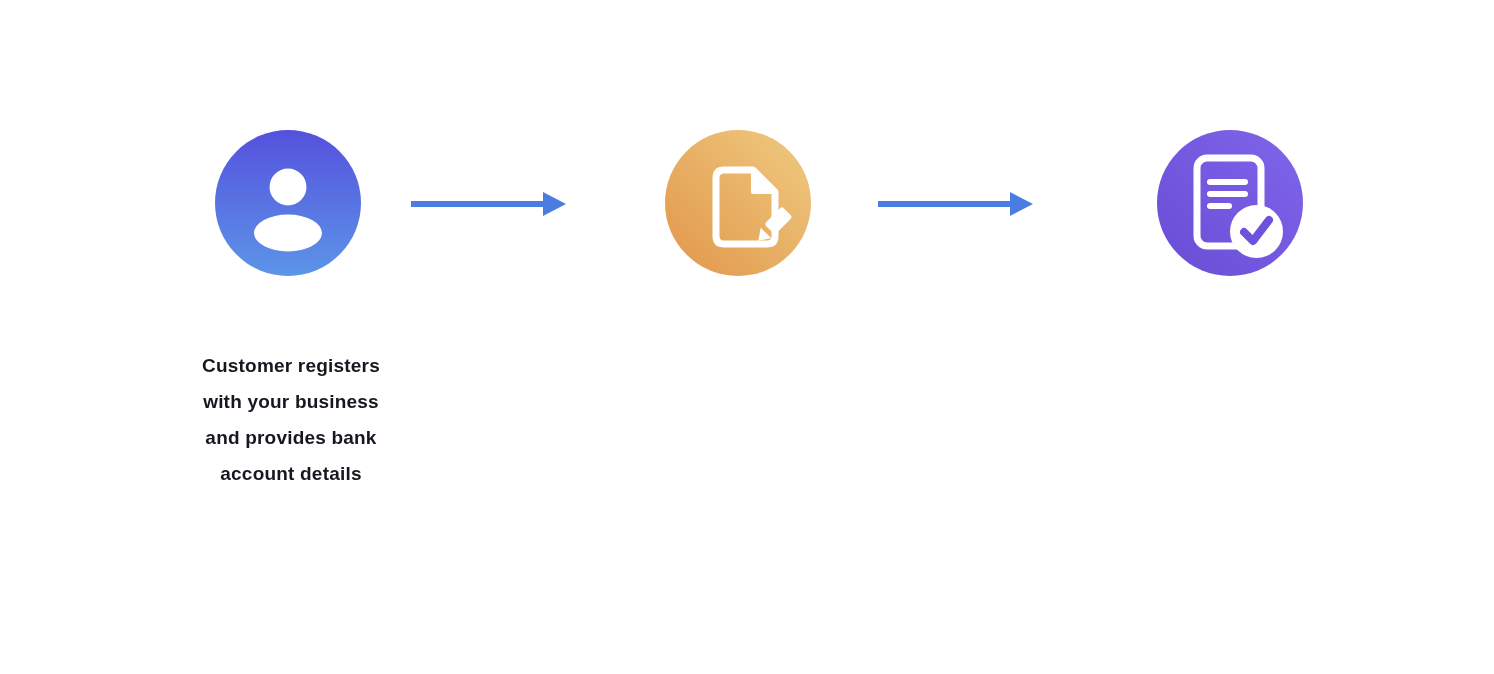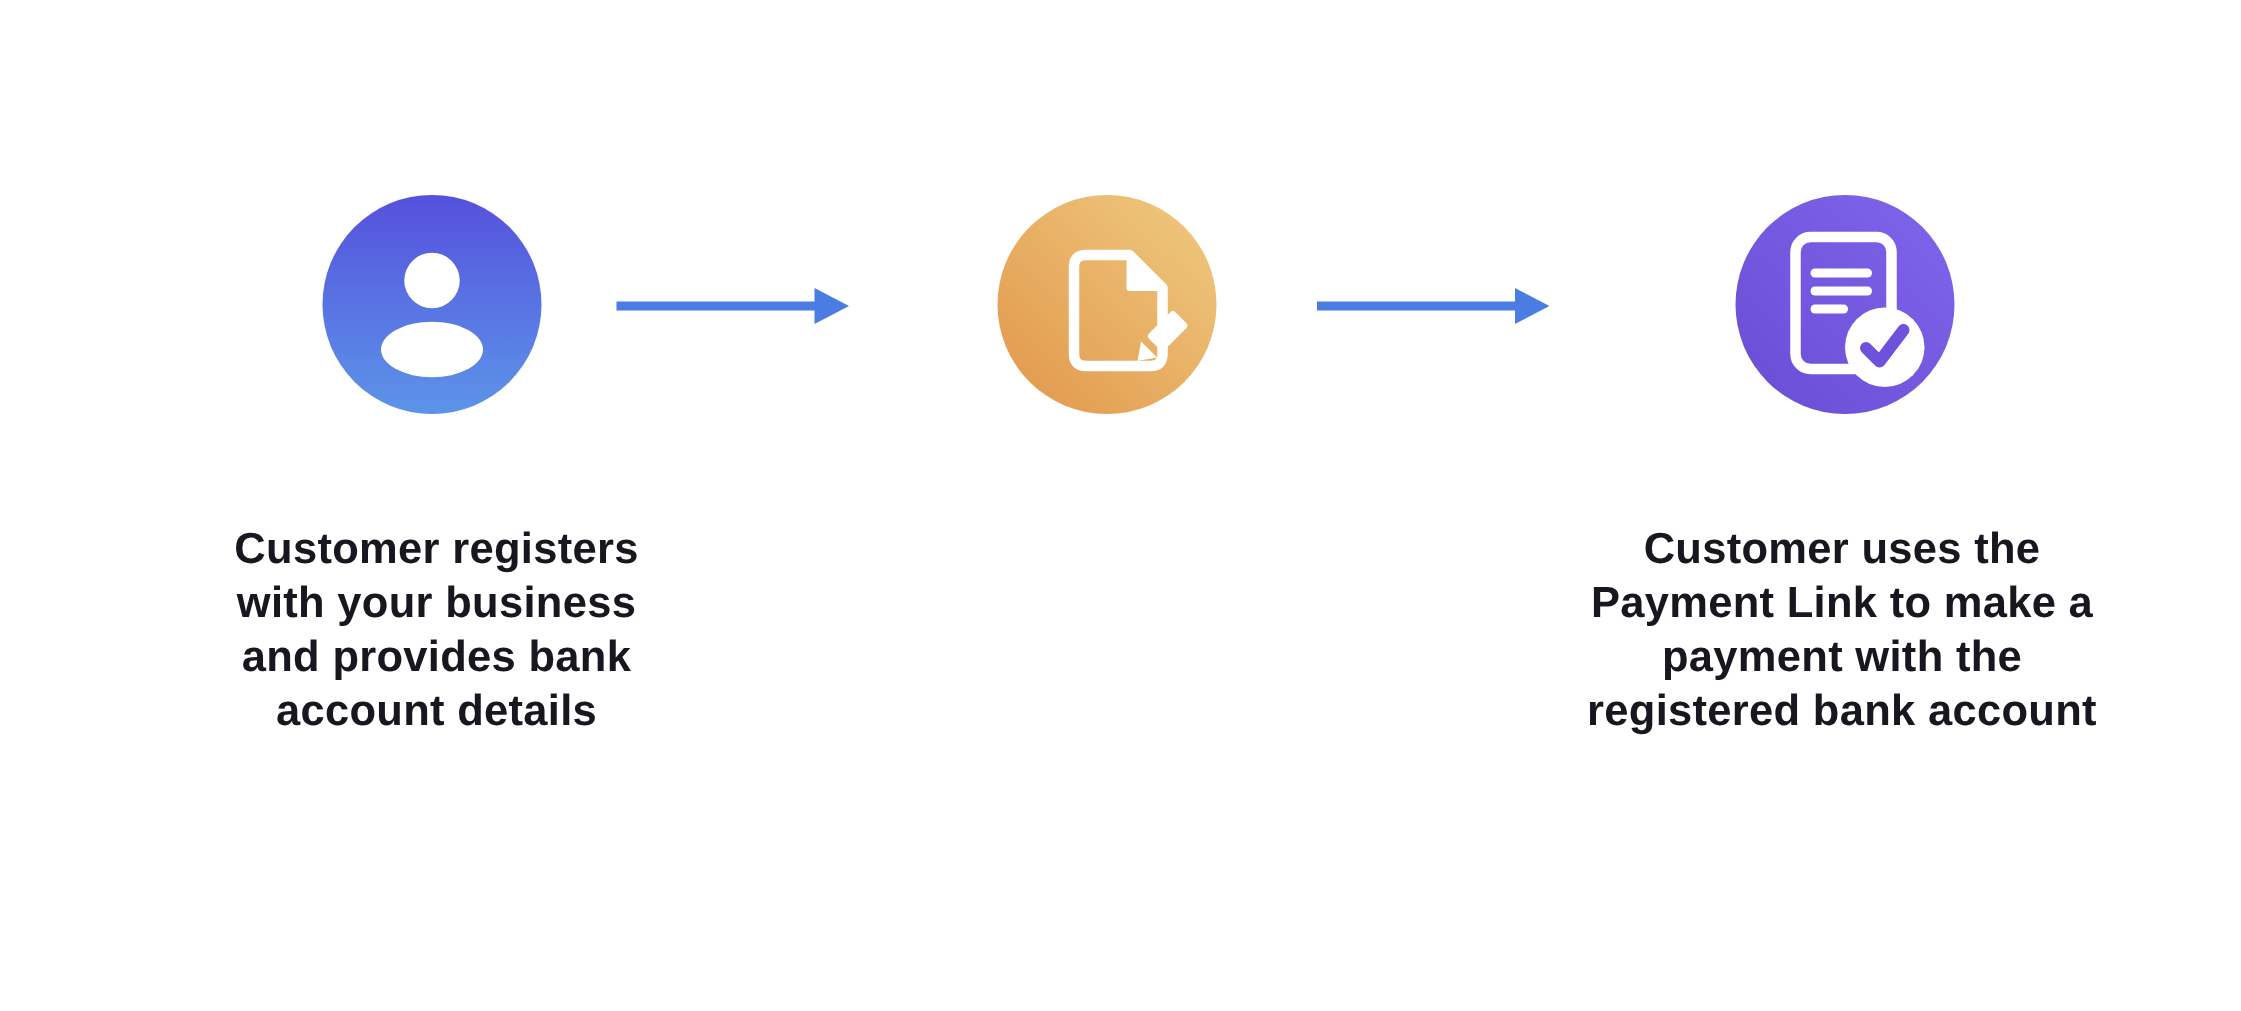--- a/index.html
+++ b/index.html
@@ -29,21 +29,21 @@
   .arrow { position: absolute; top: 191px; }
   .arrow-1 { left: 410px; }
   .arrow-2 { left: 877px; }
   .arrow-line { stroke: var(--arrow, #4a7ce2); }
   .arrow-head { fill: var(--arrow, #4a7ce2); }
 
   .caption {
     position: absolute;
     top: 348px;
     text-align: center;
-    font-size: 29px;
+    font-size: 19px;
     line-height: 36px;
     font-weight: 700;
     color: var(--text, #17171f);
     white-space: pre-line;
     letter-spacing: 0.2px;
   }
   .caption-1 { left: 111px; width: 360px; }
   .caption-2 { left: 547px; width: 380px; }
   .caption-3 { left: 1038px; width: 380px; }
 
@@ -94,18 +94,14 @@
       <path class="check-mark" d="M87 102 L96 111 L112 90"></path>
     </svg>
   </div>
 
   <div class="caption caption-1">Customer registers
 with your business
 and provides bank
 account details</div>
 
 
-  <div class="caption caption-3">Customer uses the
-Payment Link to make a
-payment with the
-registered bank account</div>
 
 </div>
 
 </body></html>

